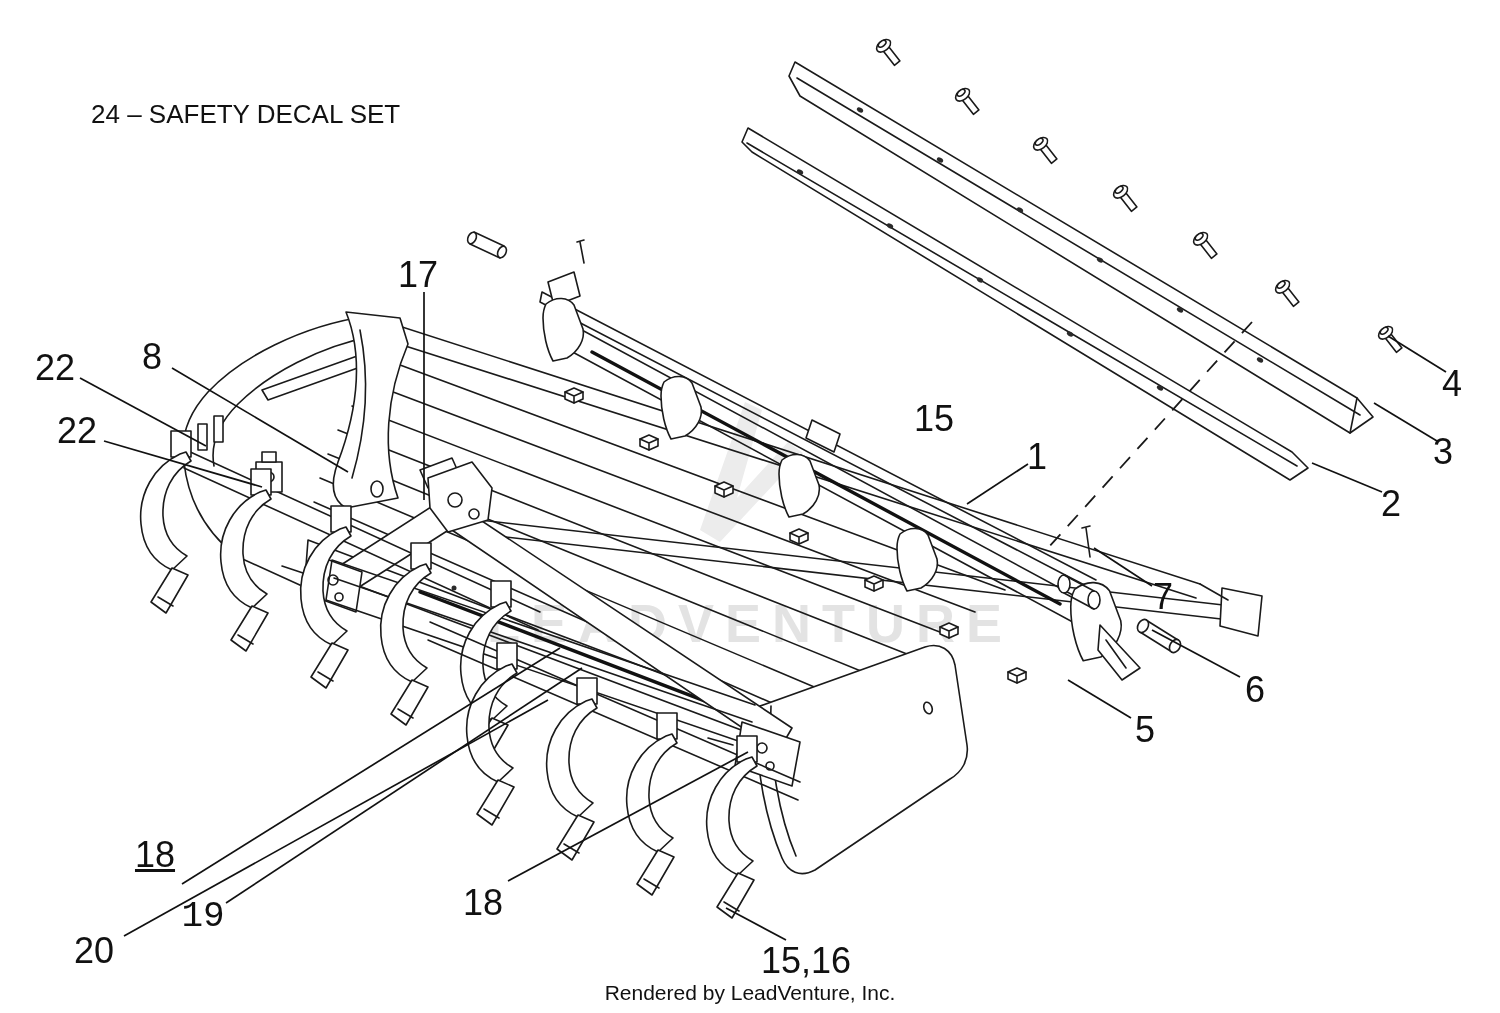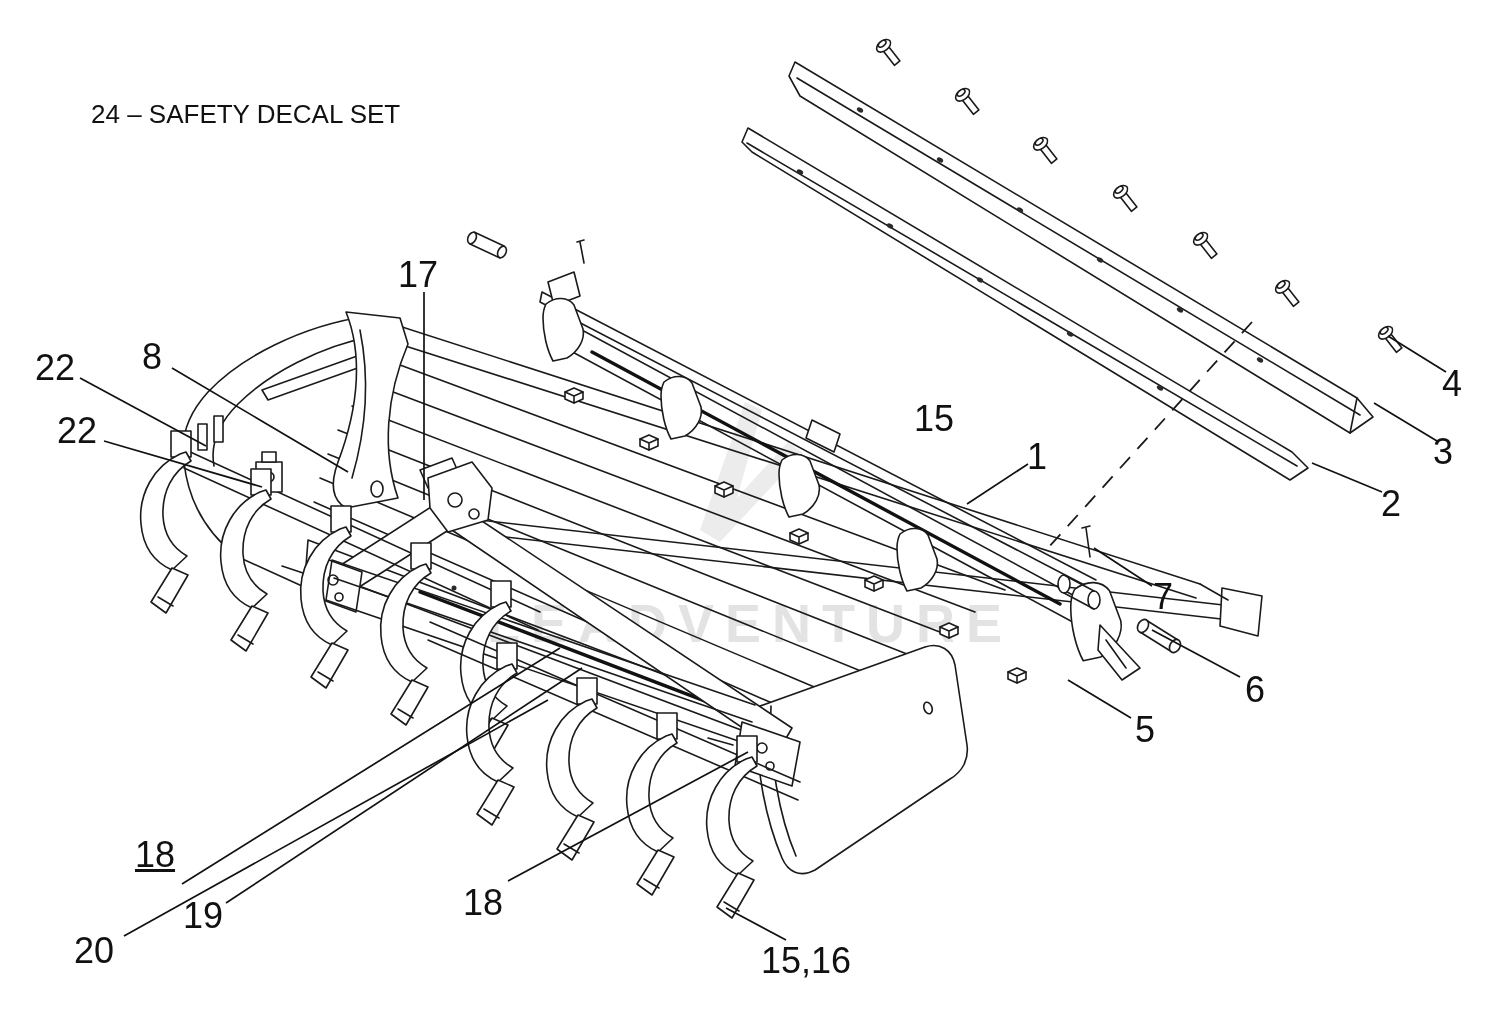--- a/index.html
+++ b/index.html
@@ -264,18 +264,19 @@
   <div class="callout" style="left:77px;top:431px;">22</div>
   <div class="callout" style="left:934px;top:419px;">15</div>
   <div class="callout" style="left:1037px;top:457px;">1</div>
   <div class="callout" style="left:1452px;top:384px;">4</div>
   <div class="callout" style="left:1443px;top:452px;">3</div>
   <div class="callout" style="left:1391px;top:504px;">2</div>
   <div class="callout" style="left:1163px;top:597px;">7</div>
   <div class="callout" style="left:1255px;top:690px;">6</div>
   <div class="callout" style="left:1145px;top:730px;">5</div>
   <div class="callout" style="left:155px;top:855px;text-decoration:underline;">18</div>
-  <div class="callout" style="left:203px;top:916px;">19</div>
+  <div class="callout" style="left:203px;top:916px;font-family:Liberation Mono, monospace;">19</div>
   <div class="callout" style="left:94px;top:951px;">20</div>
   <div class="callout" style="left:483px;top:903px;">18</div>
   <div class="callout" style="left:806px;top:961px;">15,16</div>
 
+  <div class="footer">Rendered by LeadVenture, Inc.</div>
 </div>
 
 </body></html>

